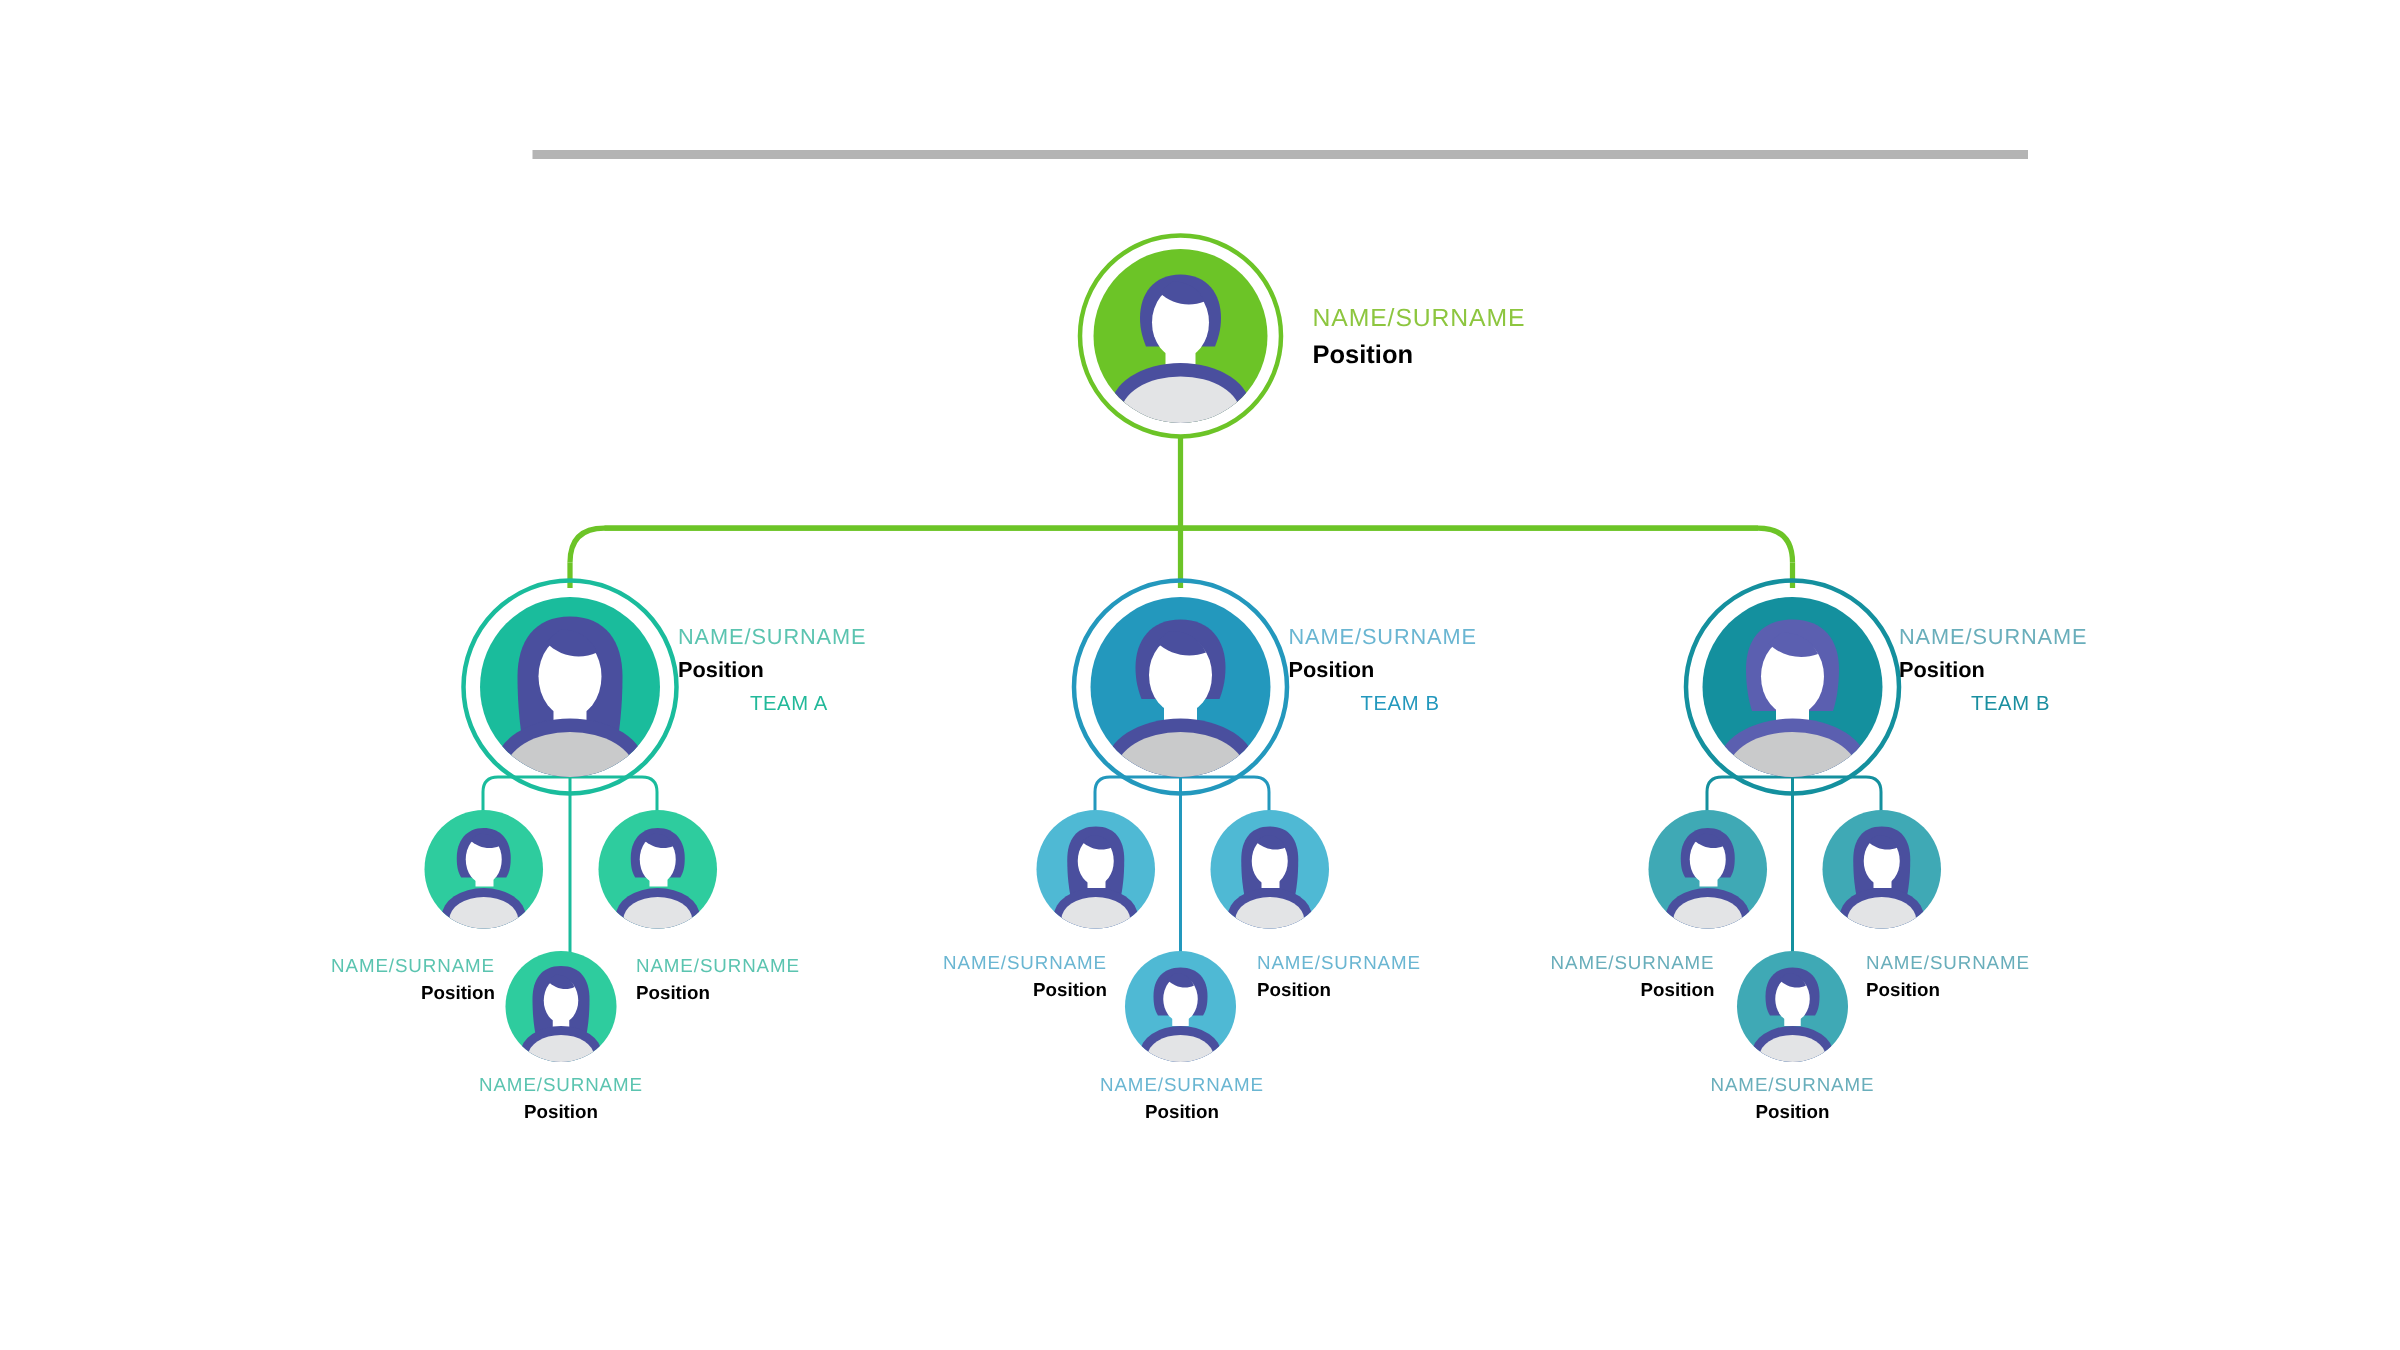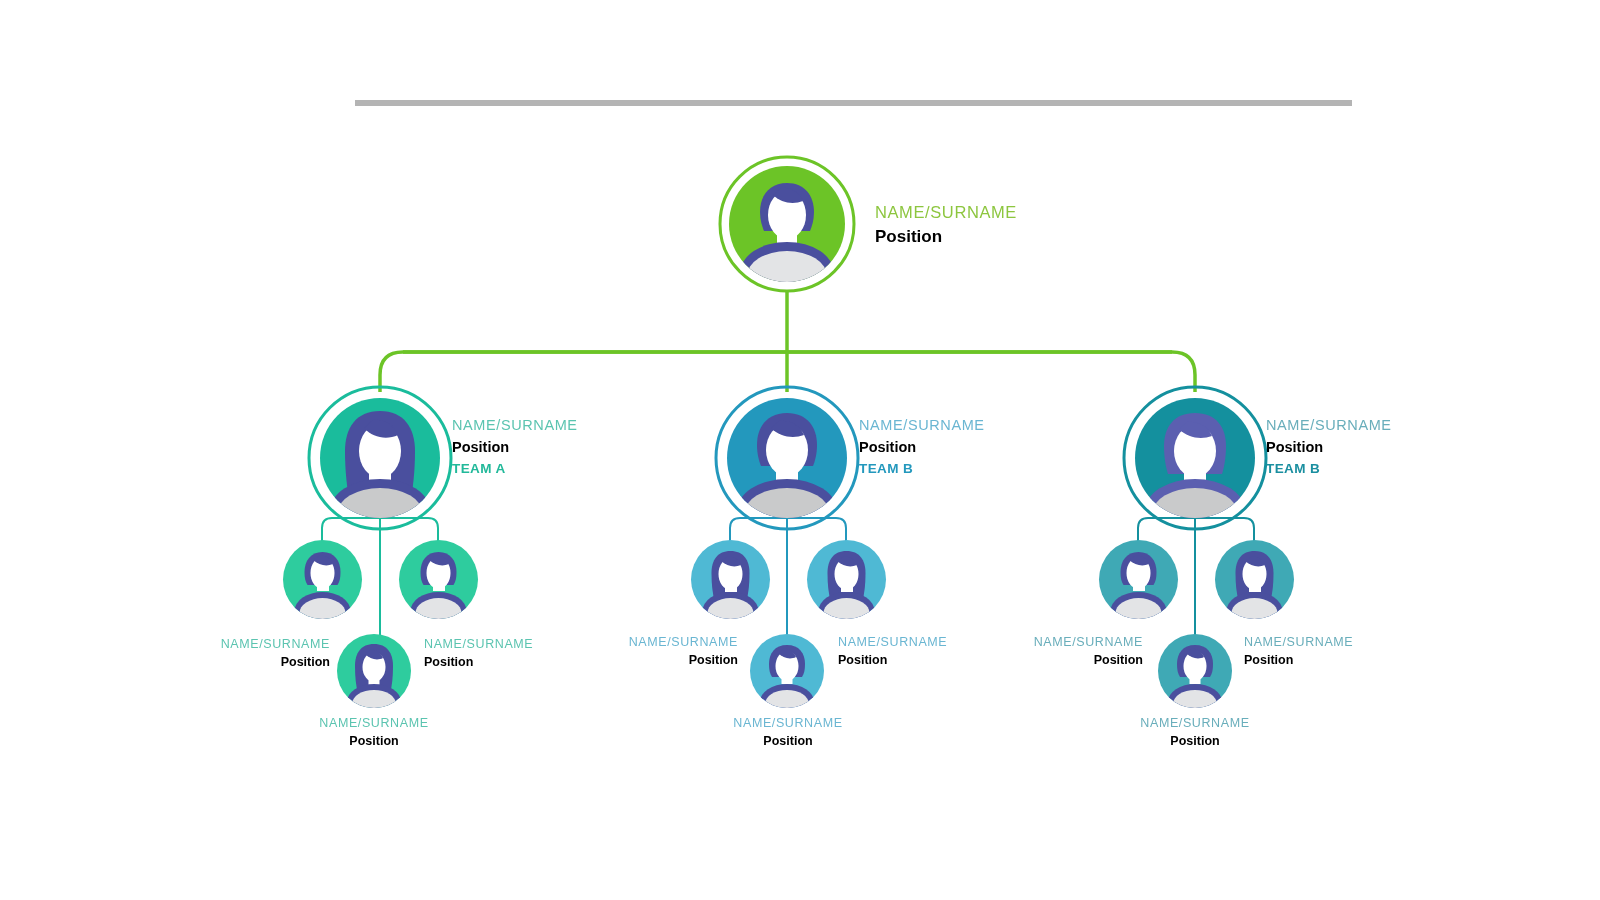--- a/index.html
+++ b/index.html
@@ -59,22 +59,23 @@
   .label .nm {
     display: block;
     letter-spacing: 0.6px;
   }
   .label .pos {
     display: block;
     color: #000000;
   }
   .label .team {
     display: block;
-    font-weight: bold;
+    font-weight: normal;
     letter-spacing: 0.4px;
+    margin-left: 48px;
   }
 
   
   .label-root { left: 875px; top: 202px; }
   .label-root .nm  { font-size: 16.5px; color: #8dc63f; }
   .label-root .pos { font-size: 17px; font-weight: bold; margin-top: 3px; }
 
   
   .label-mgr .nm  { font-size: 14.5px; }
   .label-mgr .pos { font-size: 14.5px; font-weight: bold; margin-top: 3px; }

